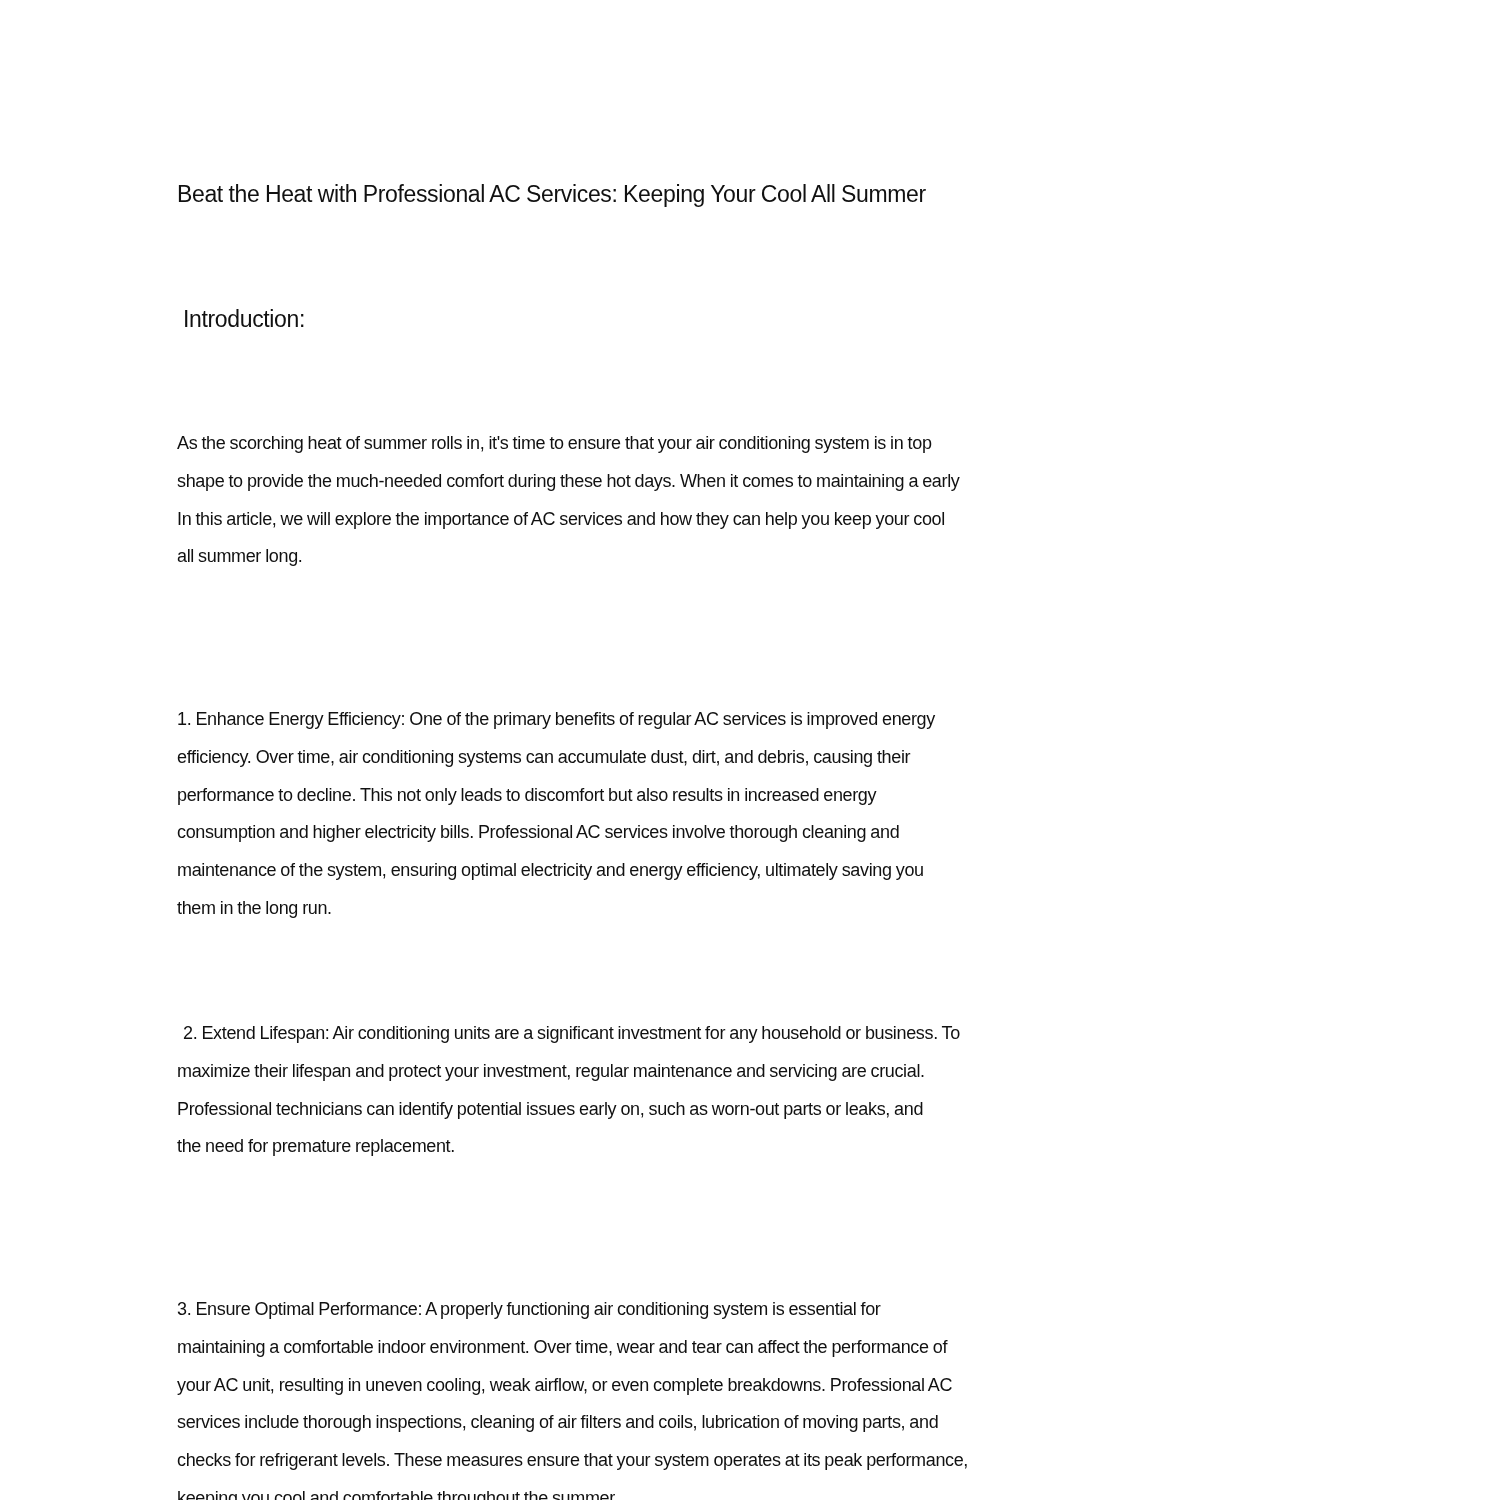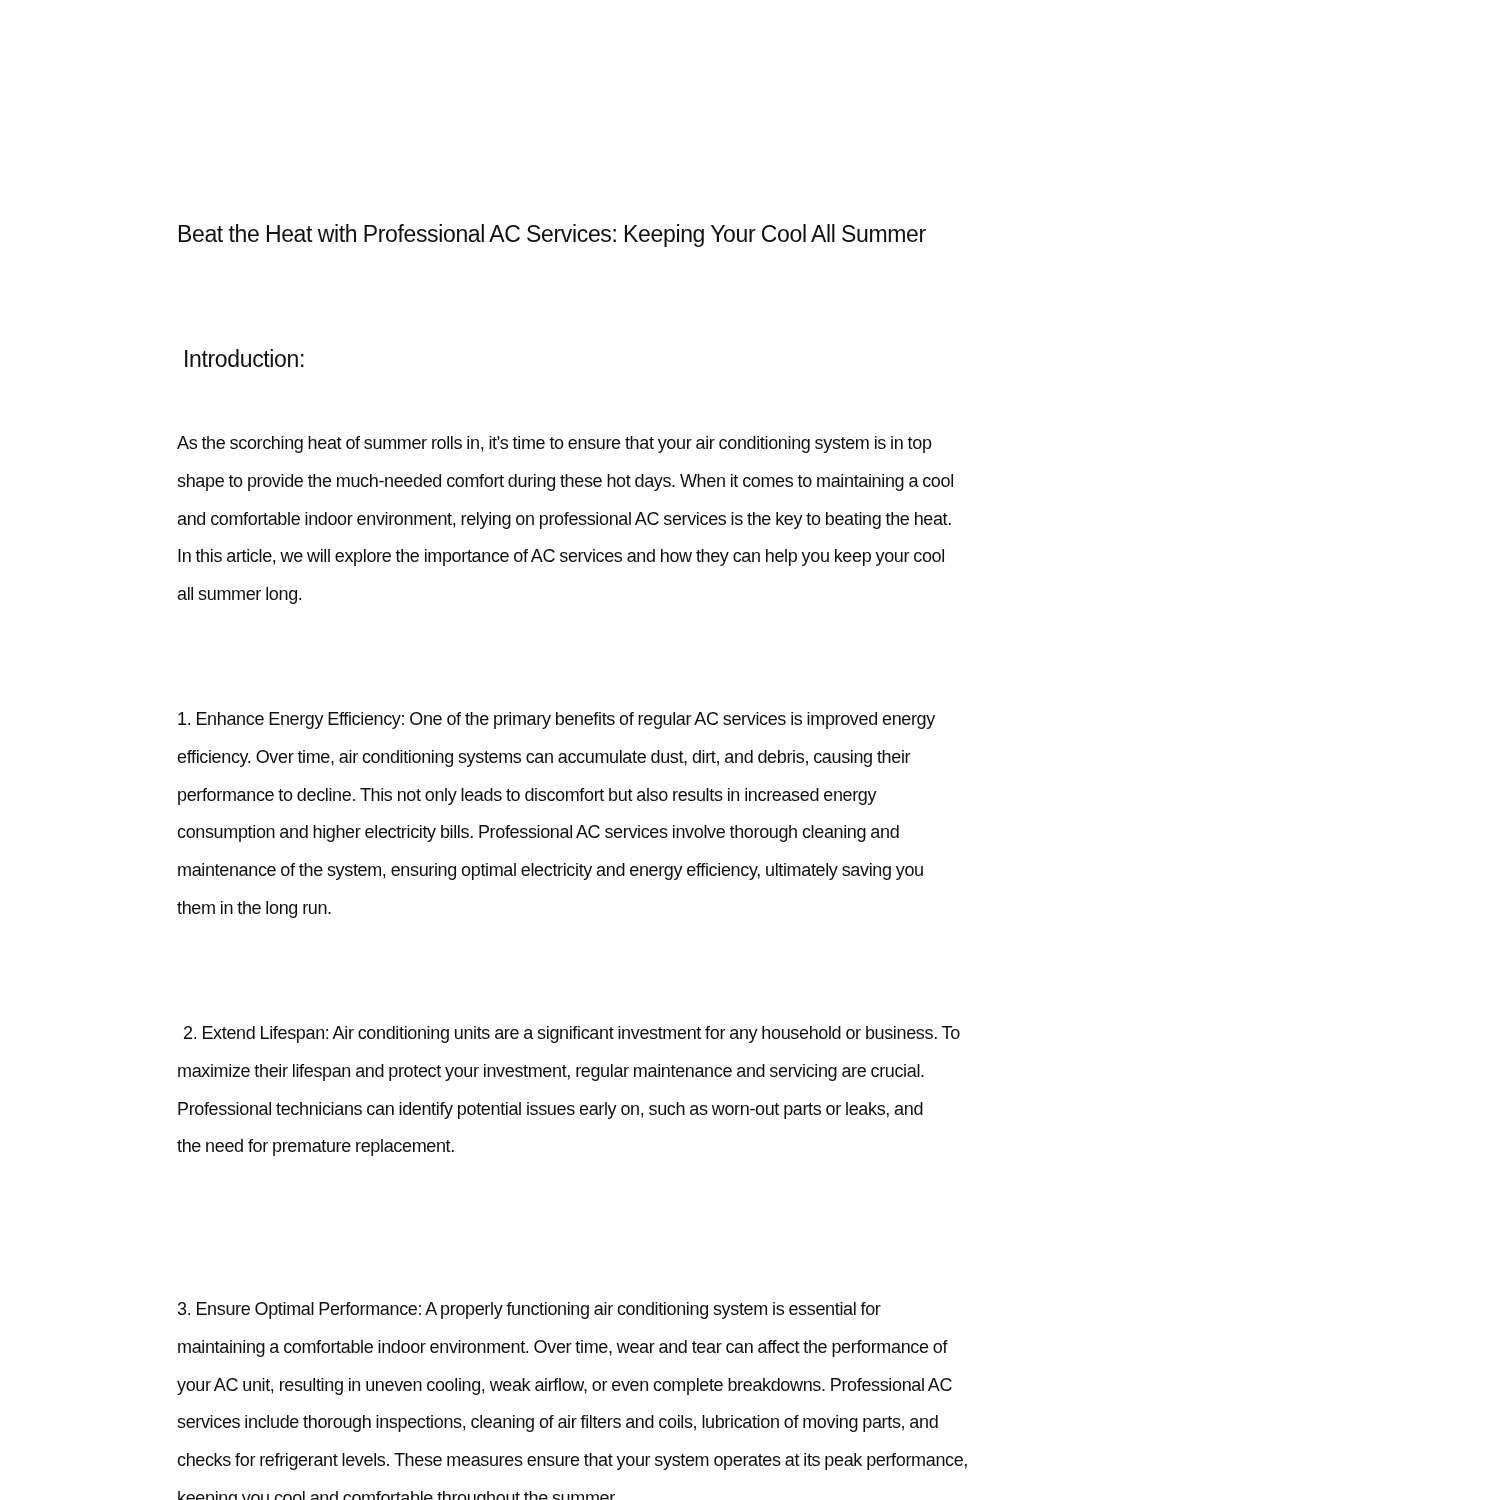--- a/index.html
+++ b/index.html
@@ -24,21 +24,20 @@
       background: #ffffff;
     }
     .line {
       position: absolute;
       left: 177px;
       white-space: nowrap;
       font-size: 23px;
       line-height: 38px;
       letter-spacing: -0.35px;
       word-spacing: -0.5px;
-      margin-top: 40px;
     }
     .title { top: 175px; }
     .intro-heading { top: 300px; left: 183px; }
     .p1 { top: 425px; }
     .p2 { top: 701px; }
     .p3 { top: 1015px; }
     .p4 { top: 1291px; }
     .para-lines {
       position: absolute;
       left: 177px;
@@ -53,22 +52,21 @@
   </style>
 </head>
 <body>
 
 <div class="page">
   <div class="line title">Beat the Heat with Professional AC Services: Keeping Your Cool All Summer</div>
   <div class="line intro-heading">Introduction:</div>
 
   <div class="para-lines p1">
     <div>As the scorching heat of summer rolls in, it's time to ensure that your air conditioning system is in top</div>
-    <div>shape to provide the much-needed comfort during these hot days. When it comes to maintaining a cool</div>
-    <div>and comfortable indoor environment, relying on professional AC services is the key to beating the heat.</div>
+    <div>shape to provide the much-needed comfort during these hot days. When it comes to maintaining a early</div>
     <div>In this article, we will explore the importance of AC services and how they can help you keep your cool</div>
     <div>all summer long.</div>
   </div>
 
   <div class="para-lines p2">
     <div>1. Enhance Energy Efficiency: One of the primary benefits of regular AC services is improved energy</div>
     <div>efficiency. Over time, air conditioning systems can accumulate dust, dirt, and debris, causing their</div>
     <div>performance to decline. This not only leads to discomfort but also results in increased energy</div>
     <div>consumption and higher electricity bills. Professional AC services involve thorough cleaning and</div>
     <div>maintenance of the system, ensuring optimal electricity and energy efficiency, ultimately saving you</div>

